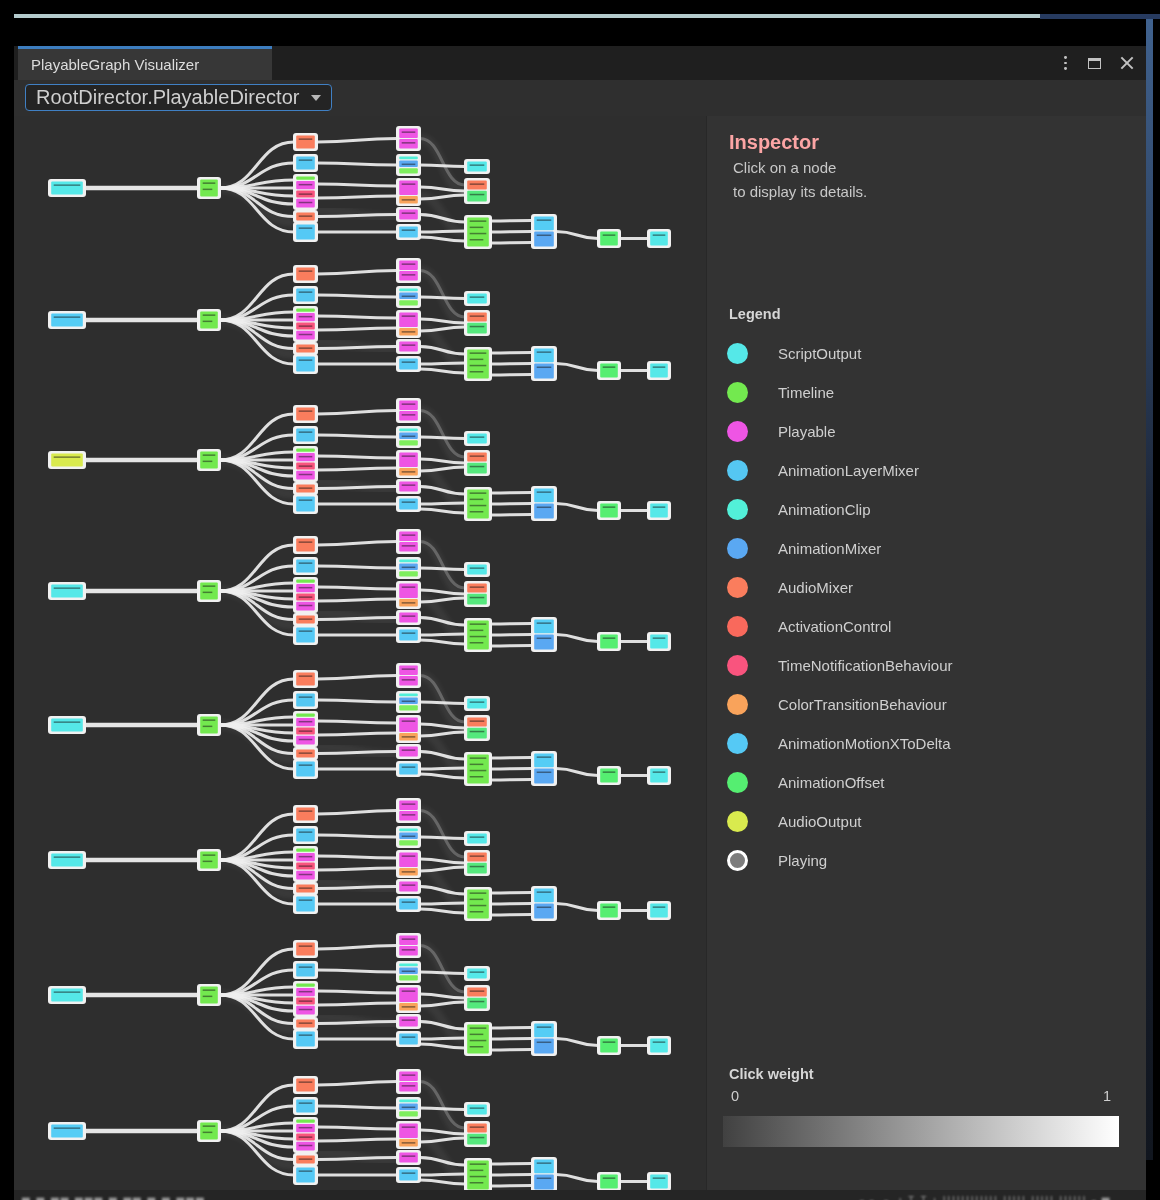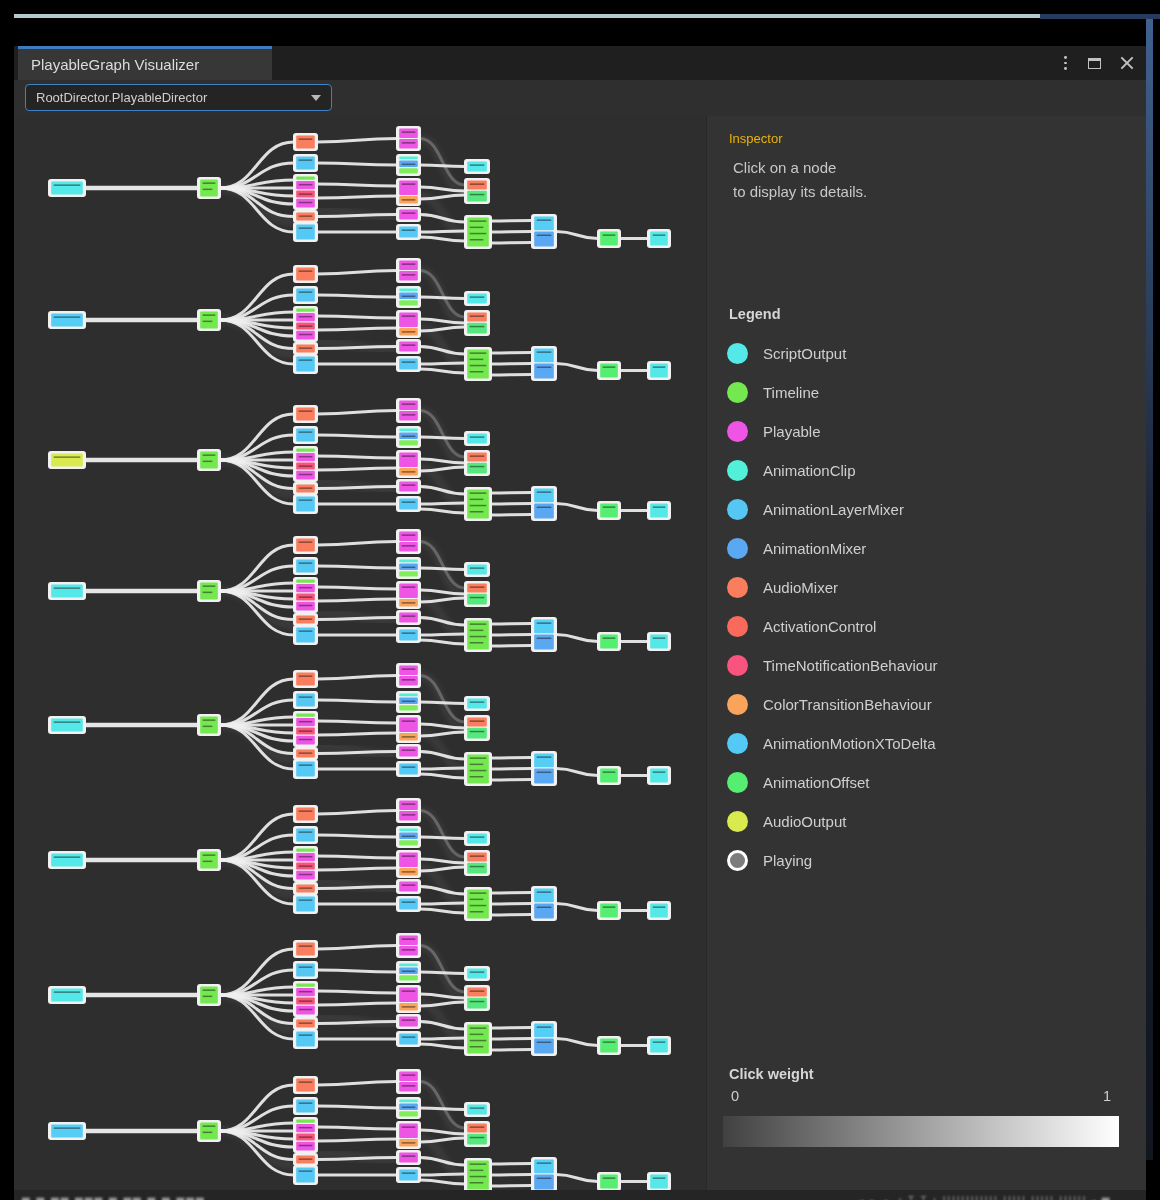--- a/index.html
+++ b/index.html
@@ -22,37 +22,37 @@
   .kebab i{width:2.8px;height:2.8px;background:#c2c2c2;border-radius:50%;display:block;}
   .maxbox{width:13px;height:11px;border:1.6px solid #c2c2c2;border-top-width:3px;box-sizing:border-box;}
   .closex{position:relative;width:14px;height:14px;}
   .closex::before,.closex::after{content:"";position:absolute;left:-1px;top:6px;width:16px;height:2px;background:#c2c2c2;}
   .closex::before{transform:rotate(45deg);}
   .closex::after{transform:rotate(-45deg);}
 
   
   .toolbar{position:absolute;left:0;top:34px;right:0;height:36px;background:#2f2f2f;}
   .dropdown{position:absolute;left:11px;top:4px;width:307px;height:27px;background:#242424;
-      border:1.6px solid #4080c4;border-radius:4px;color:#cfcfcf;font-size:13px;
+      border:1.6px solid #4080c4;border-radius:4px;color:#cfcfcf;font-size:20px;
       display:flex;align-items:center;justify-content:space-between;
       padding:0 10px;box-sizing:border-box;}
   .caret{width:0;height:0;border-left:5.5px solid transparent;border-right:5.5px solid transparent;
       border-top:6.5px solid #b8b8b8;margin-left:8px;}
 
   
   .content{position:absolute;left:0;top:70px;right:0;height:1074px;display:flex;}
   .graph-area{width:692px;height:1074px;background:#2e2e2e;position:relative;}
   .graph-area svg{position:absolute;inset:0;}
   .side-panel{flex:1;background:#333;position:relative;border-left:1px solid #282828;box-sizing:border-box;}
 
-  .insp-title{position:absolute;left:22px;top:15px;font-size:13px;font-weight:normal;color:#eab308;}
+  .insp-title{position:absolute;left:22px;top:15px;font-size:20px;font-weight:bold;color:#fca5a5;}
   .insp-hint{position:absolute;left:26px;top:40px;font-size:15px;color:#c8c8c8;line-height:24px;}
   .legend-title{position:absolute;left:22px;top:190px;font-size:14.5px;font-weight:bold;color:#d6d6d6;}
   .legend-list{position:absolute;left:20px;top:218px;right:10px;}
-  .legend-item{display:flex;align-items:center;height:39px;gap:15px;}
+  .legend-item{display:flex;align-items:center;height:39px;gap:30px;}
   .legend-dot{width:21px;height:21px;border-radius:50%;flex:0 0 auto;box-sizing:border-box;}
   .legend-dot.ring{border:3.5px solid #fff;}
   .legend-label{font-size:15px;color:#cfcfcf;white-space:nowrap;}
 
   .ew-title{position:absolute;left:22px;top:950px;font-size:14.5px;font-weight:bold;color:#d6d6d6;}
   .ew-scale{position:absolute;left:16px;top:972px;width:396px;display:flex;
       justify-content:space-between;padding:0 8px;box-sizing:border-box;
       font-size:14.5px;color:#cfcfcf;}
   .ew-bar{position:absolute;left:16px;top:1000px;width:396px;height:31px;
       background:linear-gradient(90deg,#414141,#ffffff);}
@@ -970,26 +970,26 @@
             </div>
             <div class="legend-item">
               <span class="legend-dot" style="background: rgb(115, 233, 79);"></span>
               <span class="legend-label">Timeline</span>
             </div>
             <div class="legend-item">
               <span class="legend-dot" style="background: rgb(238, 85, 228);"></span>
               <span class="legend-label">Playable</span>
             </div>
             <div class="legend-item">
+              <span class="legend-dot" style="background: rgb(85, 199, 242);"></span>
+              <span class="legend-label">AnimationLayerMixer</span>
+            </div>
+            <div class="legend-item">
               <span class="legend-dot" style="background: rgb(82, 240, 216);"></span>
               <span class="legend-label">AnimationClip</span>
-            </div>
-            <div class="legend-item">
-              <span class="legend-dot" style="background: rgb(85, 199, 242);"></span>
-              <span class="legend-label">AnimationLayerMixer</span>
             </div>
             <div class="legend-item">
               <span class="legend-dot" style="background: rgb(90, 168, 242);"></span>
               <span class="legend-label">AnimationMixer</span>
             </div>
             <div class="legend-item">
               <span class="legend-dot" style="background: rgb(250, 125, 93);"></span>
               <span class="legend-label">AudioMixer</span>
             </div>
             <div class="legend-item">

